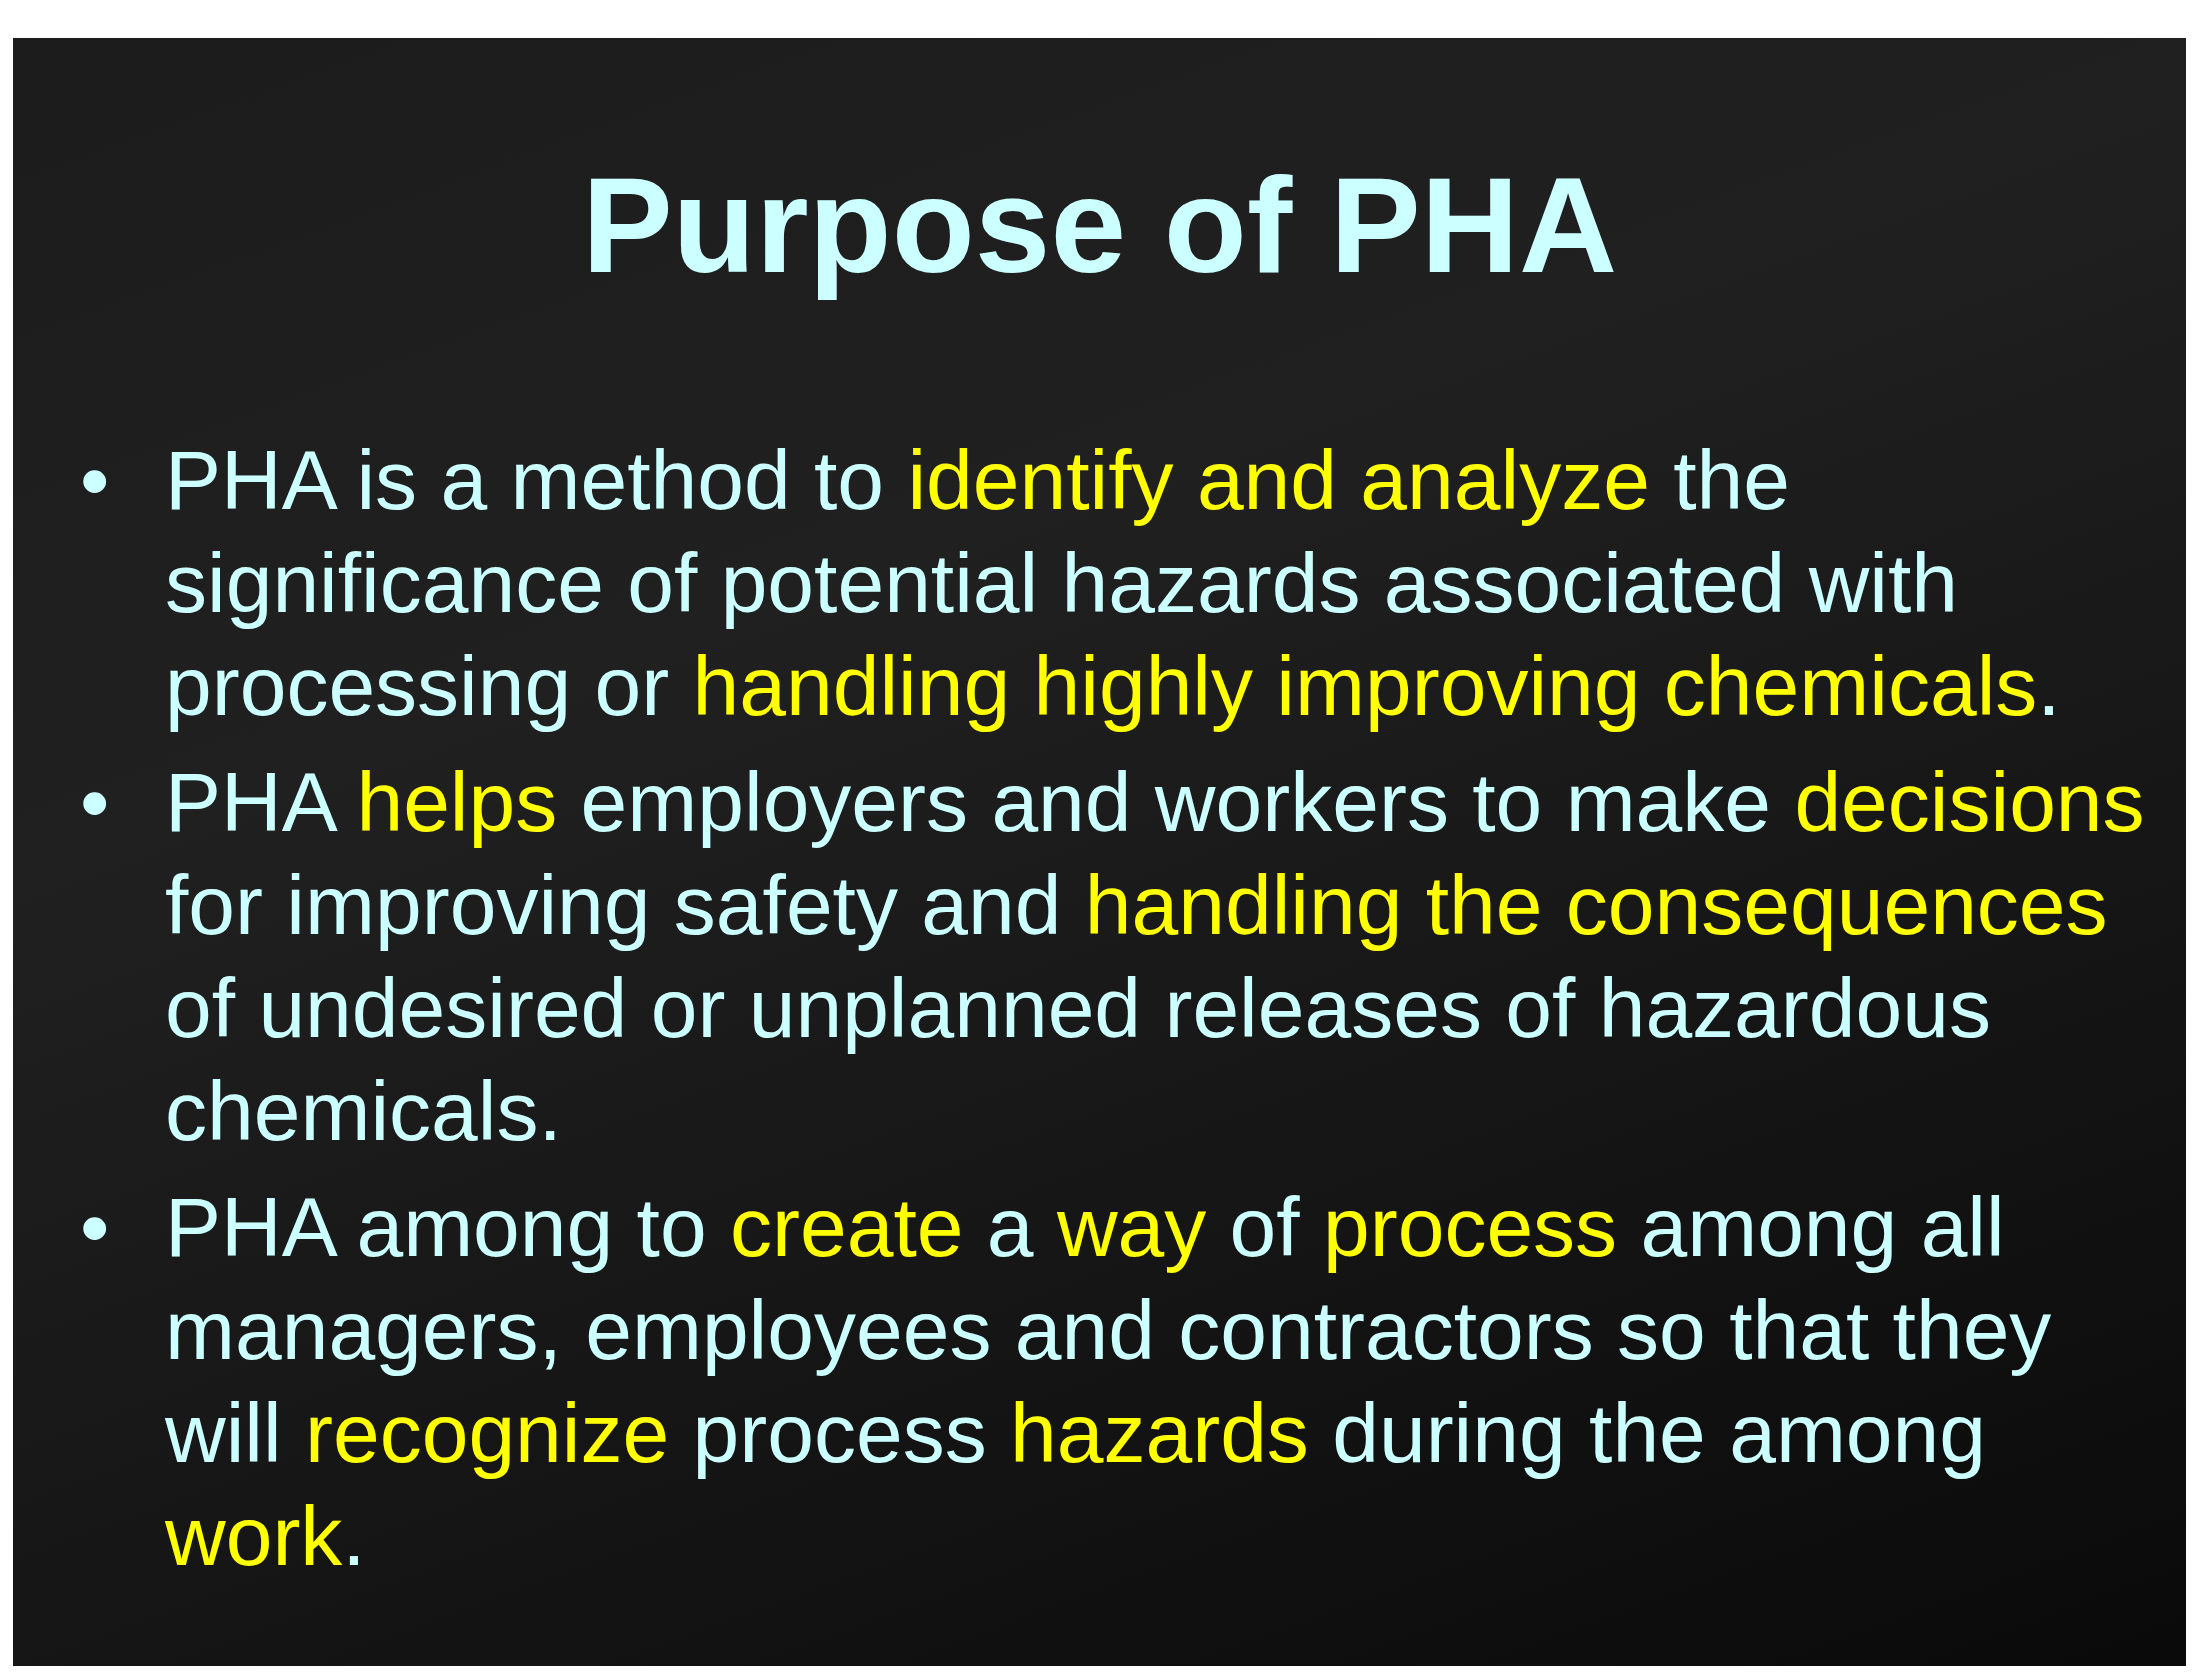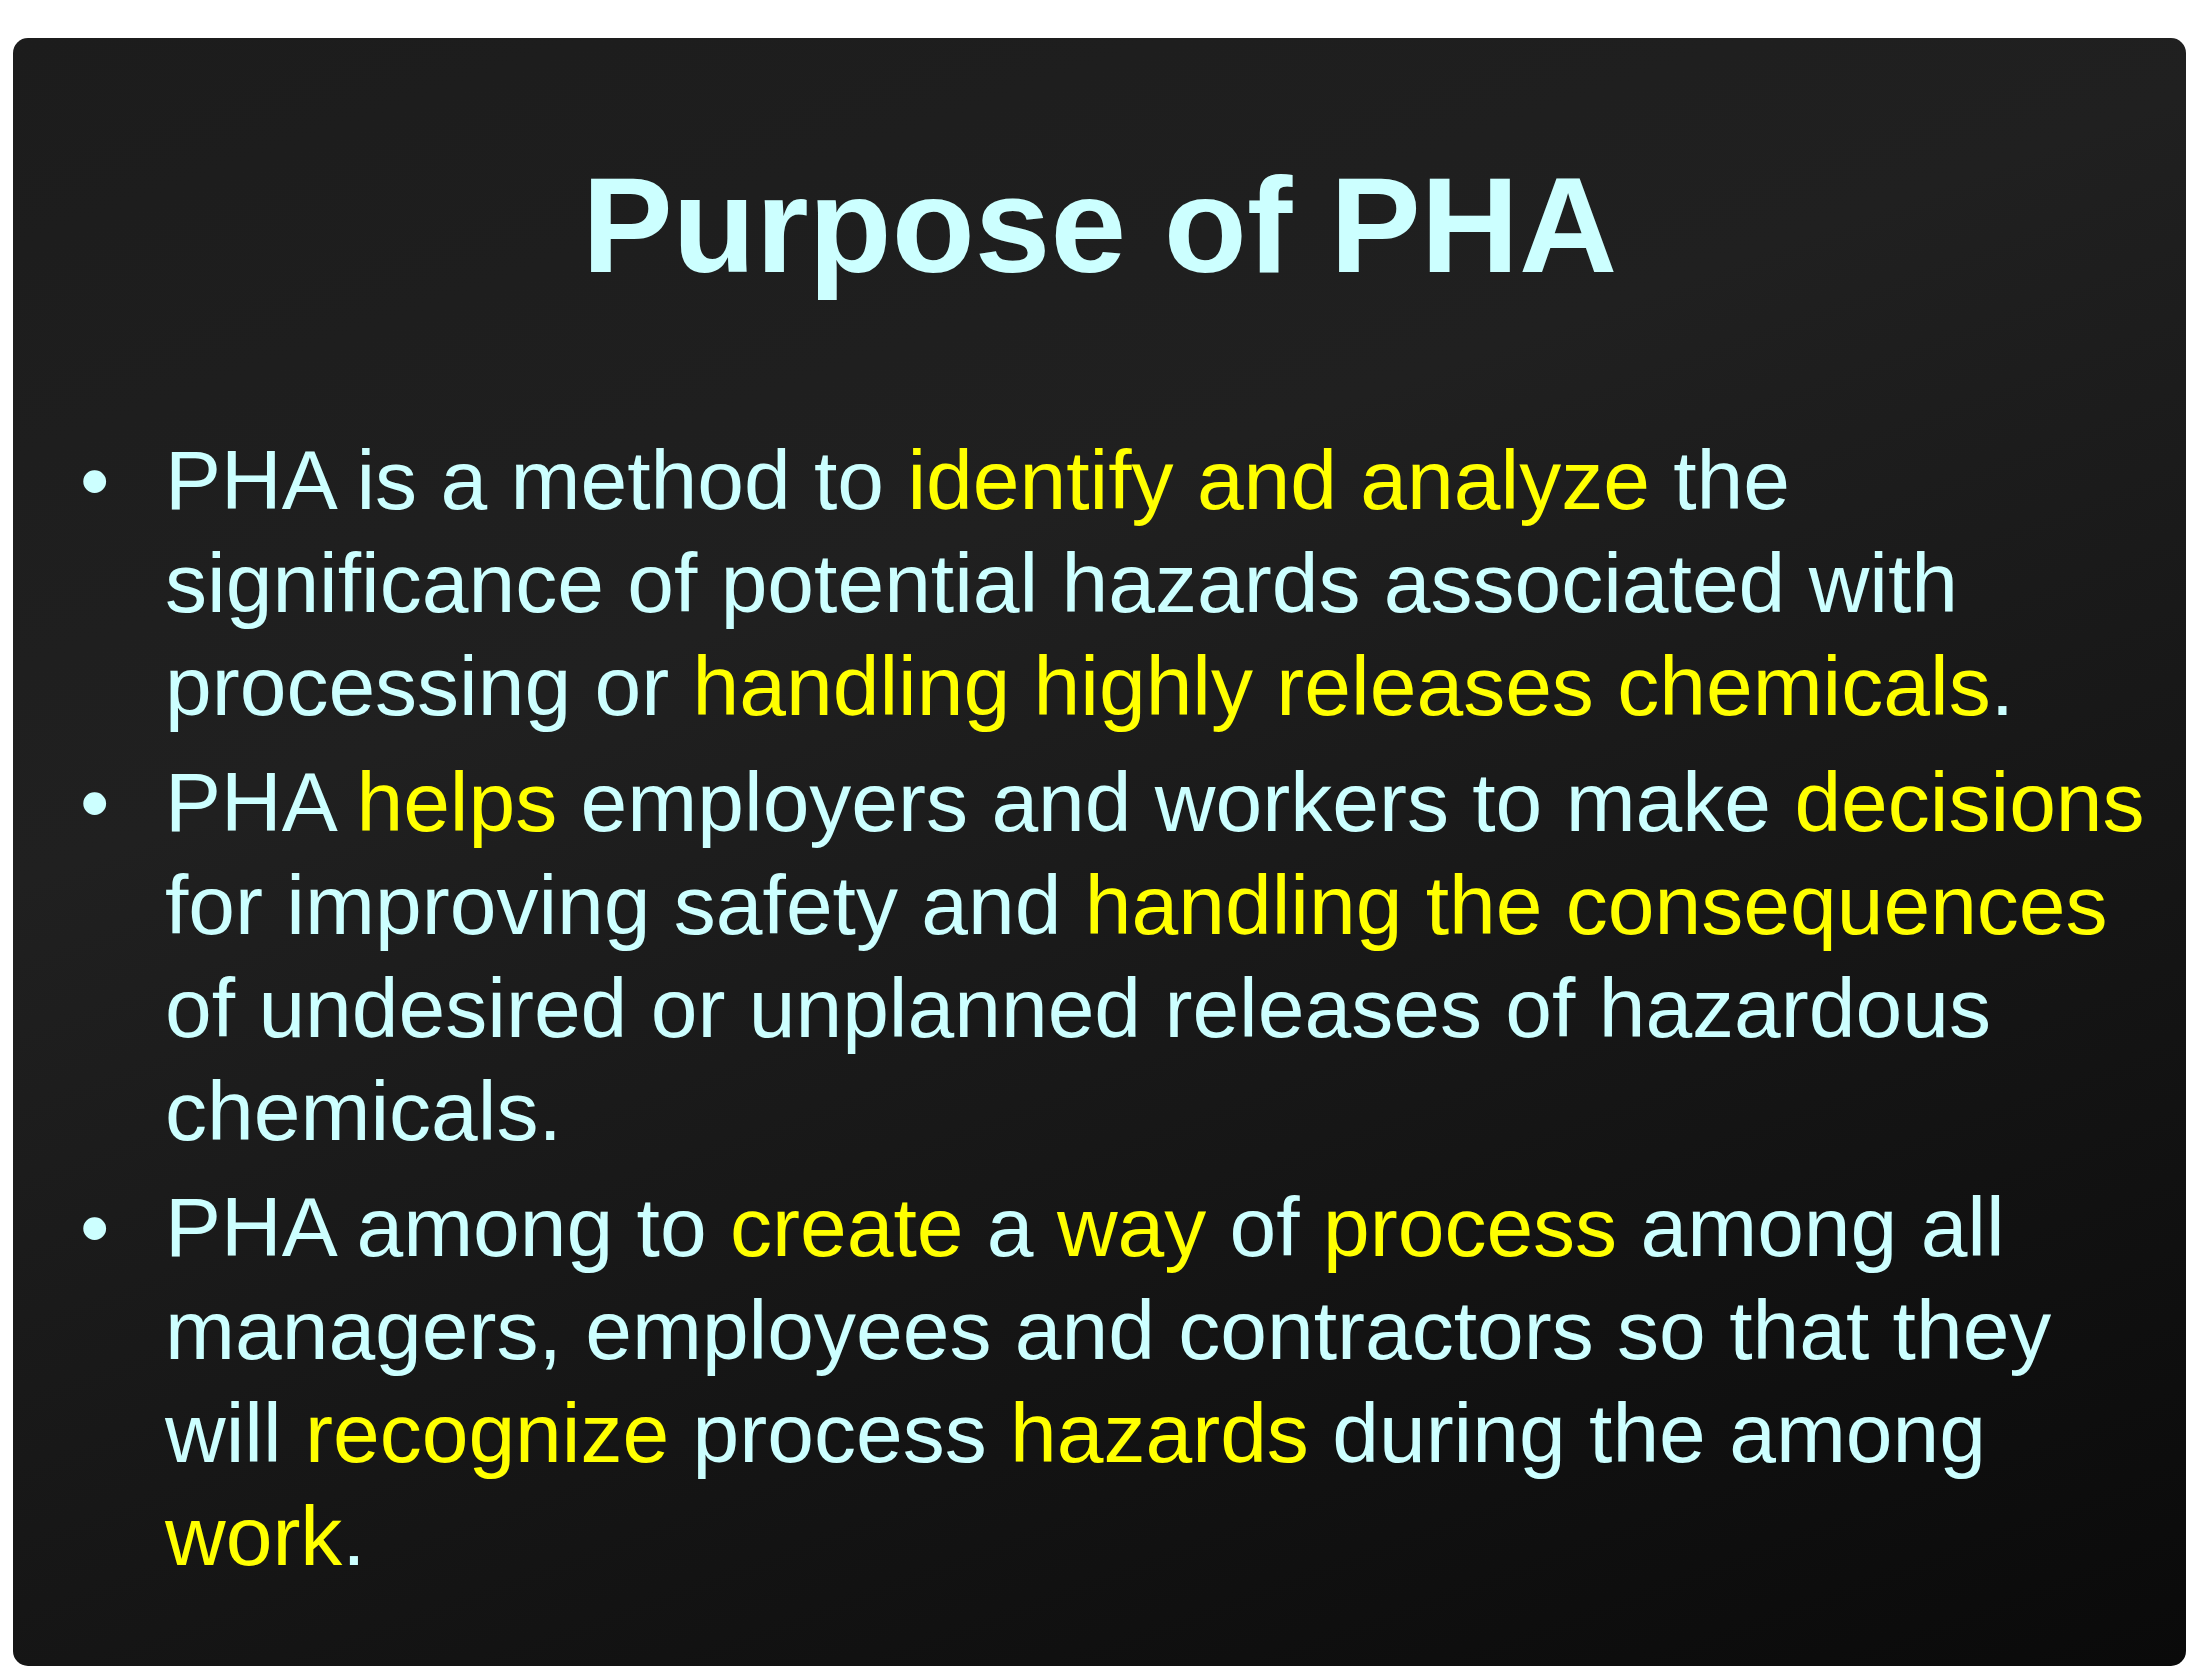--- a/index.html
+++ b/index.html
@@ -1,33 +1,33 @@
 <!DOCTYPE html>
 <html style="font-size:11.6px"><head>
 <meta charset="utf-8">
 <style>
   html,body{margin:0;padding:0;background:#ffffff;}
   body{width:2194px;height:1679px;position:relative;overflow:hidden;font-family:"Liberation Sans",sans-serif;}
   .slide{position:absolute;left:13px;top:38px;width:2173px;height:1628px;
-    background:linear-gradient(160deg,#1c1c1c 0%,#202020 35%,#161616 65%,#0a0a0a 100%);border-radius:15px;}
+    background:linear-gradient(160deg,#1c1c1c 0%,#202020 35%,#161616 65%,#0a0a0a 100%);}
   .title{position:absolute;left:0;width:100%;top:119px;text-align:center;font-weight:bold;font-size:136px;color:#ccffff;line-height:1;}
   .body{position:absolute;left:67px;top:391px;width:2084px;}
   .bullet{position:relative;padding-left:85px;font-size:84px;line-height:103px;color:#ccffff;margin-bottom:13px;}
   .dot{position:absolute;left:0;top:0;}
   .hl{color:#ffff00;}
 </style>
 </head>
 <body>
 
 <div class="slide">
   <div class="title">Purpose of PHA</div>
   <div class="body">
     <div class="bullet">
       <span class="dot">•</span>
-      <span>PHA is a method to </span><span class="hl">identify and analyze</span><span> the significance of potential hazards associated with processing or </span><span class="hl">handling highly releases chemicals</span><span>.</span>
+      <span>PHA is a method to </span><span class="hl">identify and analyze</span><span> the significance of potential hazards associated with processing or </span><span class="hl">handling highly improving chemicals</span><span>.</span>
     </div>
     <div class="bullet">
       <span class="dot">•</span>
       <span>PHA </span><span class="hl">helps</span><span> employers and workers to make </span><span class="hl">decisions</span><span> for improving safety and </span><span class="hl">handling the consequences</span><span> of undesired or unplanned releases of hazardous chemicals.</span>
     </div>
     <div class="bullet">
       <span class="dot">•</span>
       <span>PHA among to </span><span class="hl">create</span><span> a </span><span class="hl">way</span><span> of </span><span class="hl">process</span><span> among all managers, employees and contractors so that they will </span><span class="hl">recognize</span><span> process </span><span class="hl">hazards</span><span> during the among </span><span class="hl">work</span><span>.</span>
     </div>
   </div>

